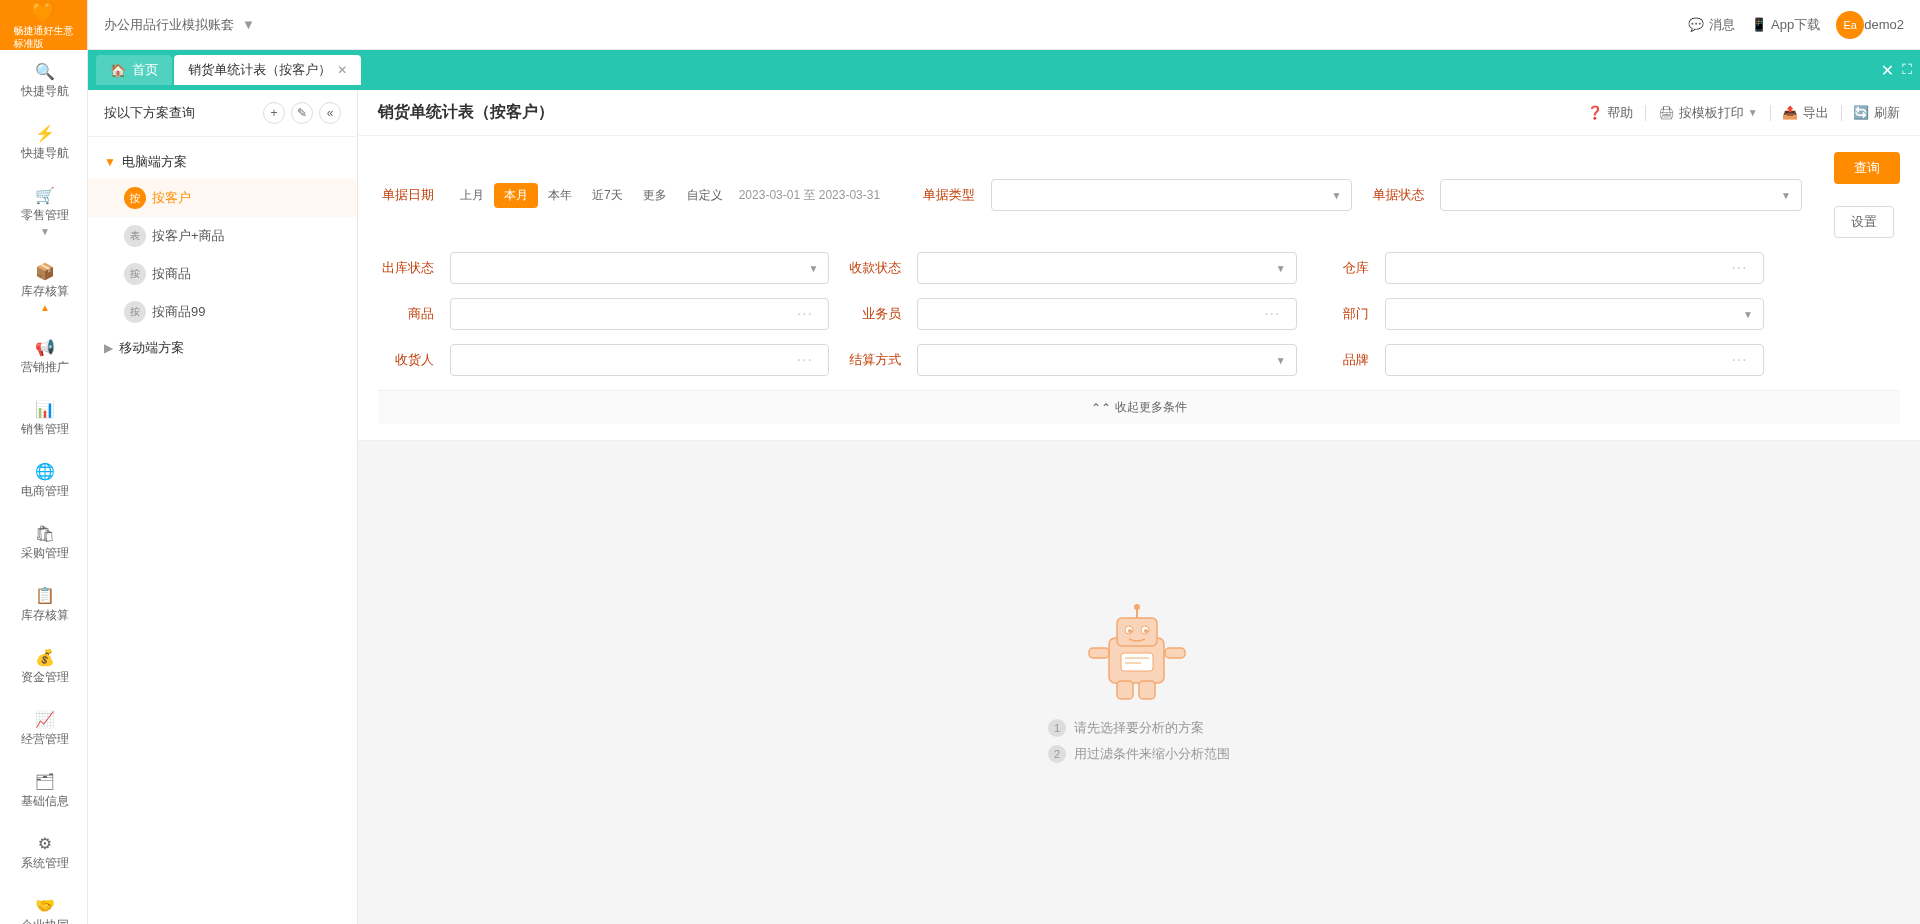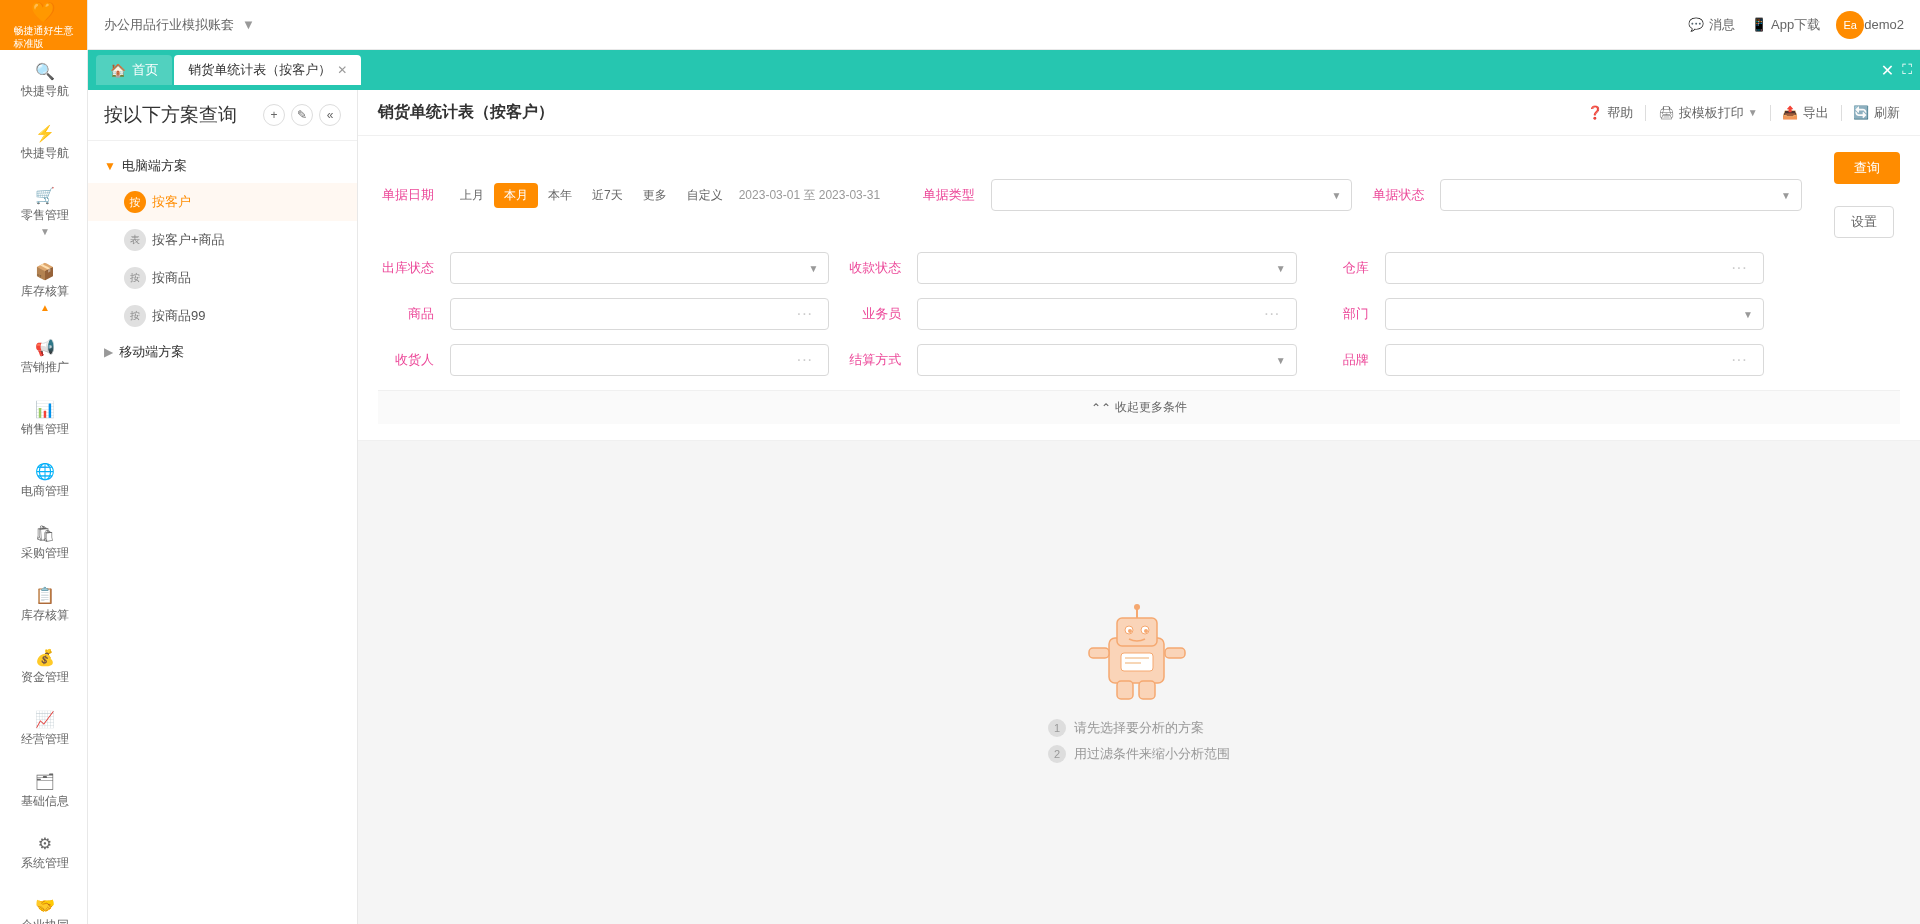--- a/index.html
+++ b/index.html
@@ -28,21 +28,21 @@
     .tab.active { background: #fff; color: #333; }
     .tab .close-icon { font-size: 12px; color: #999; cursor: pointer; }
     .tab.home { background: rgba(255,255,255,0.2); color: white; }
 
     
     .page-content { flex: 1; display: flex; overflow: hidden; background: #f5f5f5; }
 
     
     .left-panel { width: 270px; background: #fff; border-right: 1px solid #e8e8e8; flex-shrink: 0; overflow-y: auto; }
     .left-panel-header { display: flex; align-items: center; justify-content: space-between; padding: 12px 16px; border-bottom: 1px solid #f0f0f0; }
-    .left-panel-title { font-size: 19px; color: #333; font-weight: 500; }
+    .left-panel-title { font-size: 13px; color: #333; font-weight: 500; }
     .left-panel-actions { display: flex; gap: 6px; }
     .action-btn { width: 22px; height: 22px; border-radius: 50%; border: 1px solid #ddd; display: flex; align-items: center; justify-content: center; cursor: pointer; font-size: 12px; color: #666; background: #fff; }
 
     .tree-section { padding: 8px 0; }
     .tree-parent { display: flex; align-items: center; gap: 6px; padding: 8px 16px; cursor: pointer; font-size: 13px; color: #333; }
     .tree-child { display: flex; align-items: center; gap: 6px; padding: 8px 16px 8px 36px; cursor: pointer; font-size: 13px; color: #555; }
     .tree-child.active { color: #ff8c00; background: #fff8f2; }
     .tree-child-icon { width: 22px; height: 22px; border-radius: 50%; background: #ff8c00; color: white; display: flex; align-items: center; justify-content: center; font-size: 11px; flex-shrink: 0; }
     .tree-child-icon.gray { background: #e0e0e0; color: #888; font-size: 10px; }
 
@@ -53,21 +53,21 @@
     .page-title-bar { background: #fff; padding: 12px 20px; border-bottom: 1px solid #f0f0f0; display: flex; align-items: center; justify-content: space-between; flex-shrink: 0; }
     .page-title { font-size: 16px; font-weight: 600; color: #333; }
     .page-title-actions { display: flex; align-items: center; gap: 12px; }
     .title-action-btn { display: flex; align-items: center; gap: 4px; cursor: pointer; font-size: 13px; color: #666; }
     .divider-v { width: 1px; height: 16px; background: #ddd; }
 
     
     .filter-area { background: #fff; padding: 16px 20px; border-bottom: 1px solid #f0f0f0; flex-shrink: 0; }
     .filter-row { display: flex; align-items: center; gap: 16px; margin-bottom: 14px; }
     .filter-row:last-child { margin-bottom: 0; }
-    .filter-label { width: 56px; text-align: right; color: #ec4899; font-size: 13px; flex-shrink: 0; }
+    .filter-label { width: 56px; text-align: right; color: #c2410c; font-size: 13px; flex-shrink: 0; }
     .filter-input { flex: 1; height: 32px; border: 1px solid #d9d9d9; border-radius: 4px; padding: 0 10px; font-size: 13px; color: #333; display: flex; align-items: center; background: #fff; cursor: pointer; position: relative; }
     .filter-select { display: flex; align-items: center; justify-content: space-between; }
     .filter-select .arrow { color: #999; font-size: 10px; }
     .filter-dots { color: #ccc; font-size: 16px; cursor: pointer; margin-left: auto; padding-right: 6px; }
 
     .date-row { display: flex; align-items: center; }
     .date-btn { padding: 4px 10px; border-radius: 4px; cursor: pointer; font-size: 12px; color: #666; border: none; background: transparent; }
     .date-btn.active { background: #ff8c00; color: white; border-radius: 4px; }
     .date-range { font-size: 12px; color: #999; }
 

